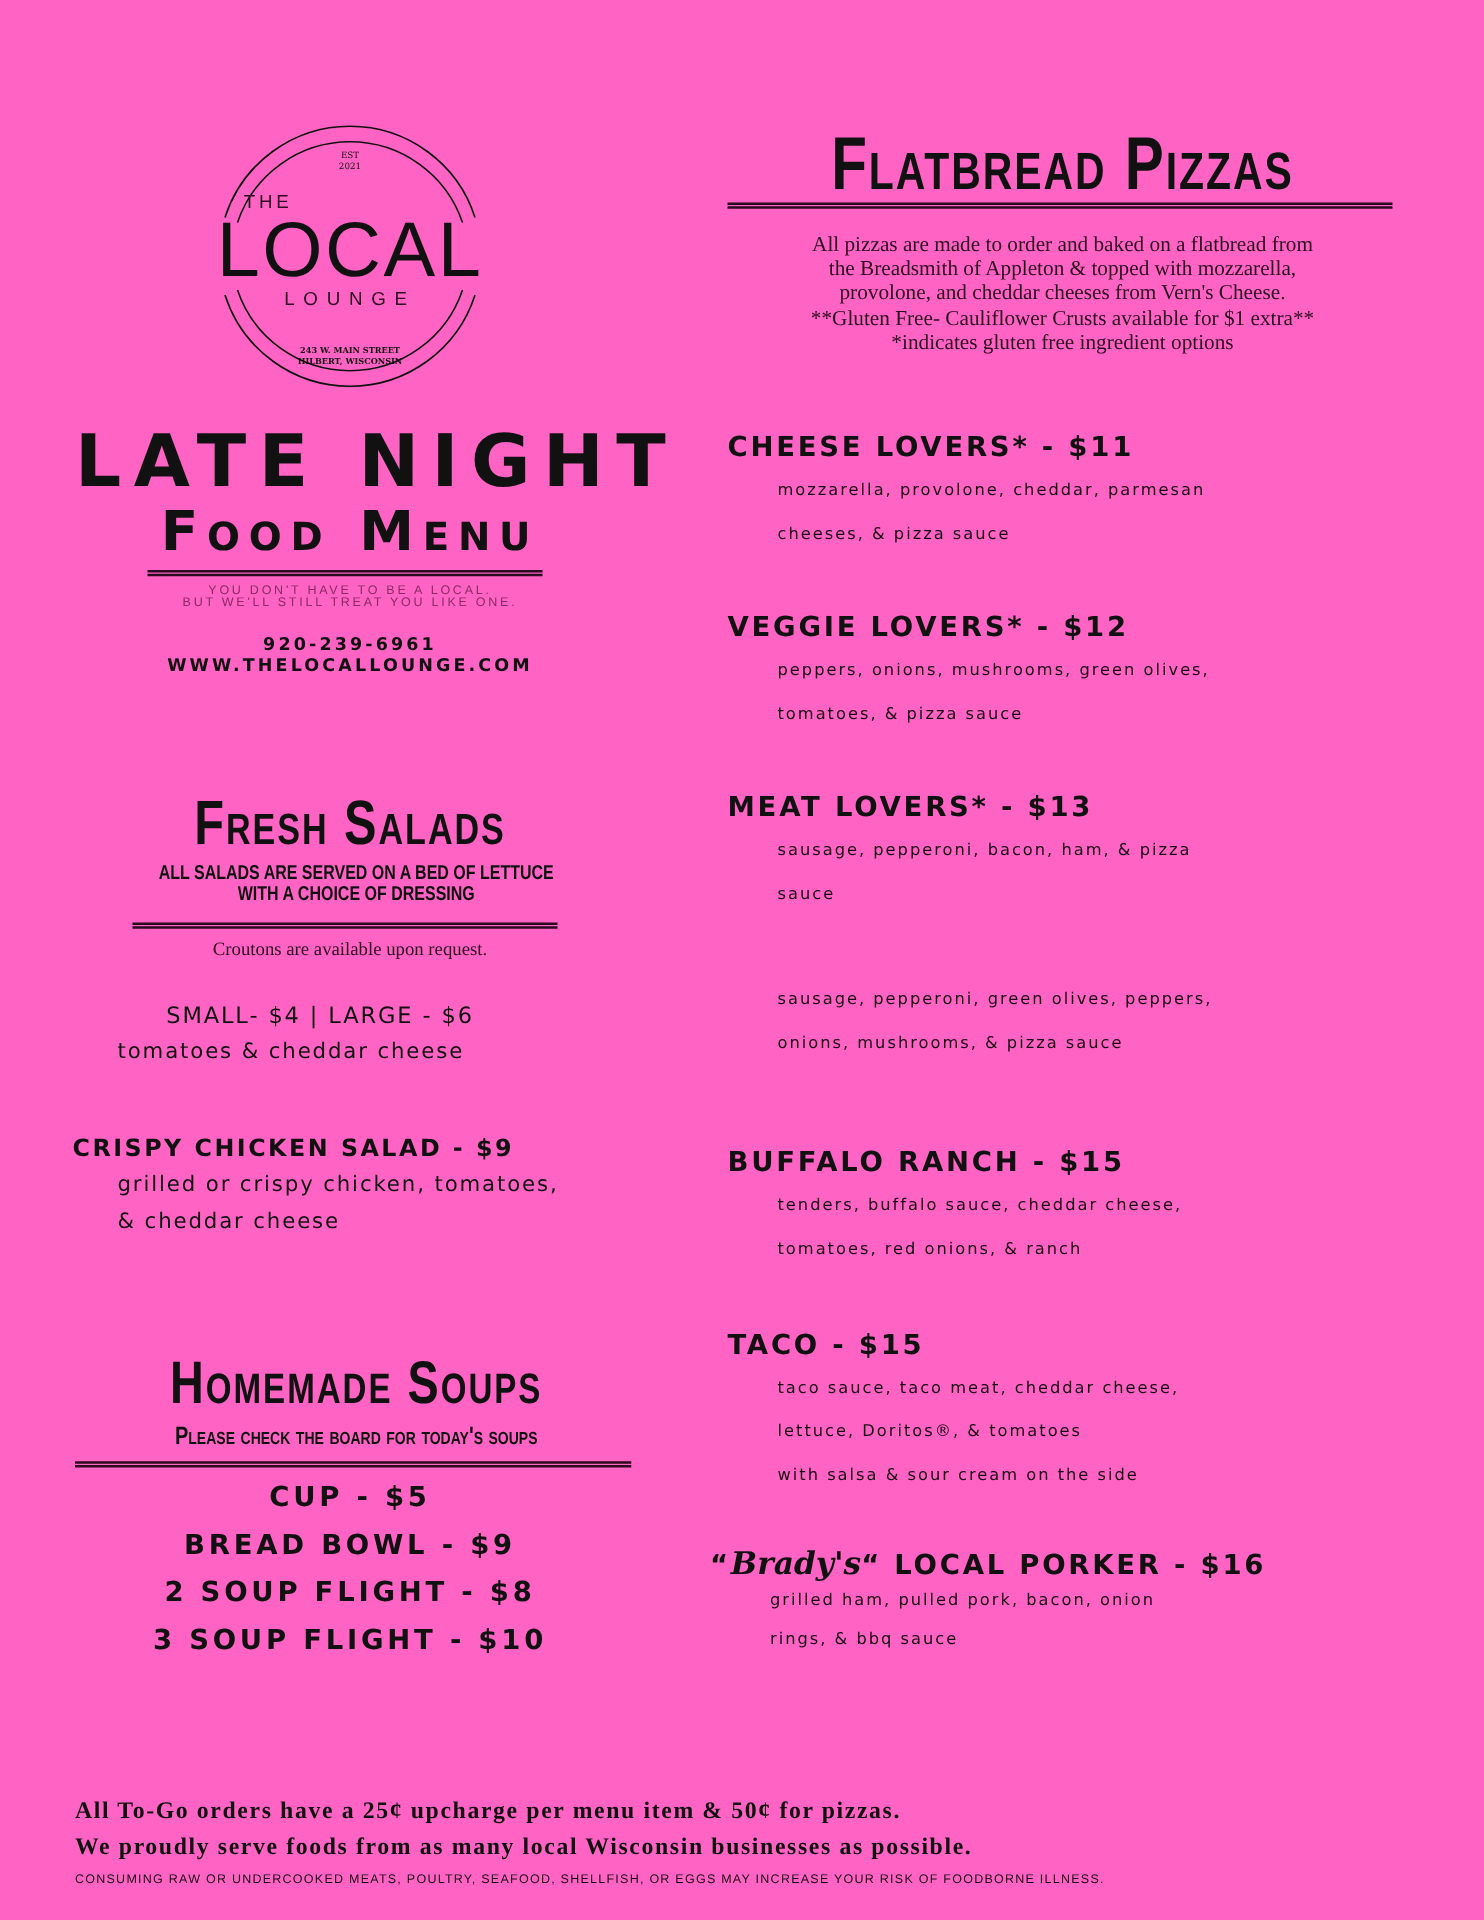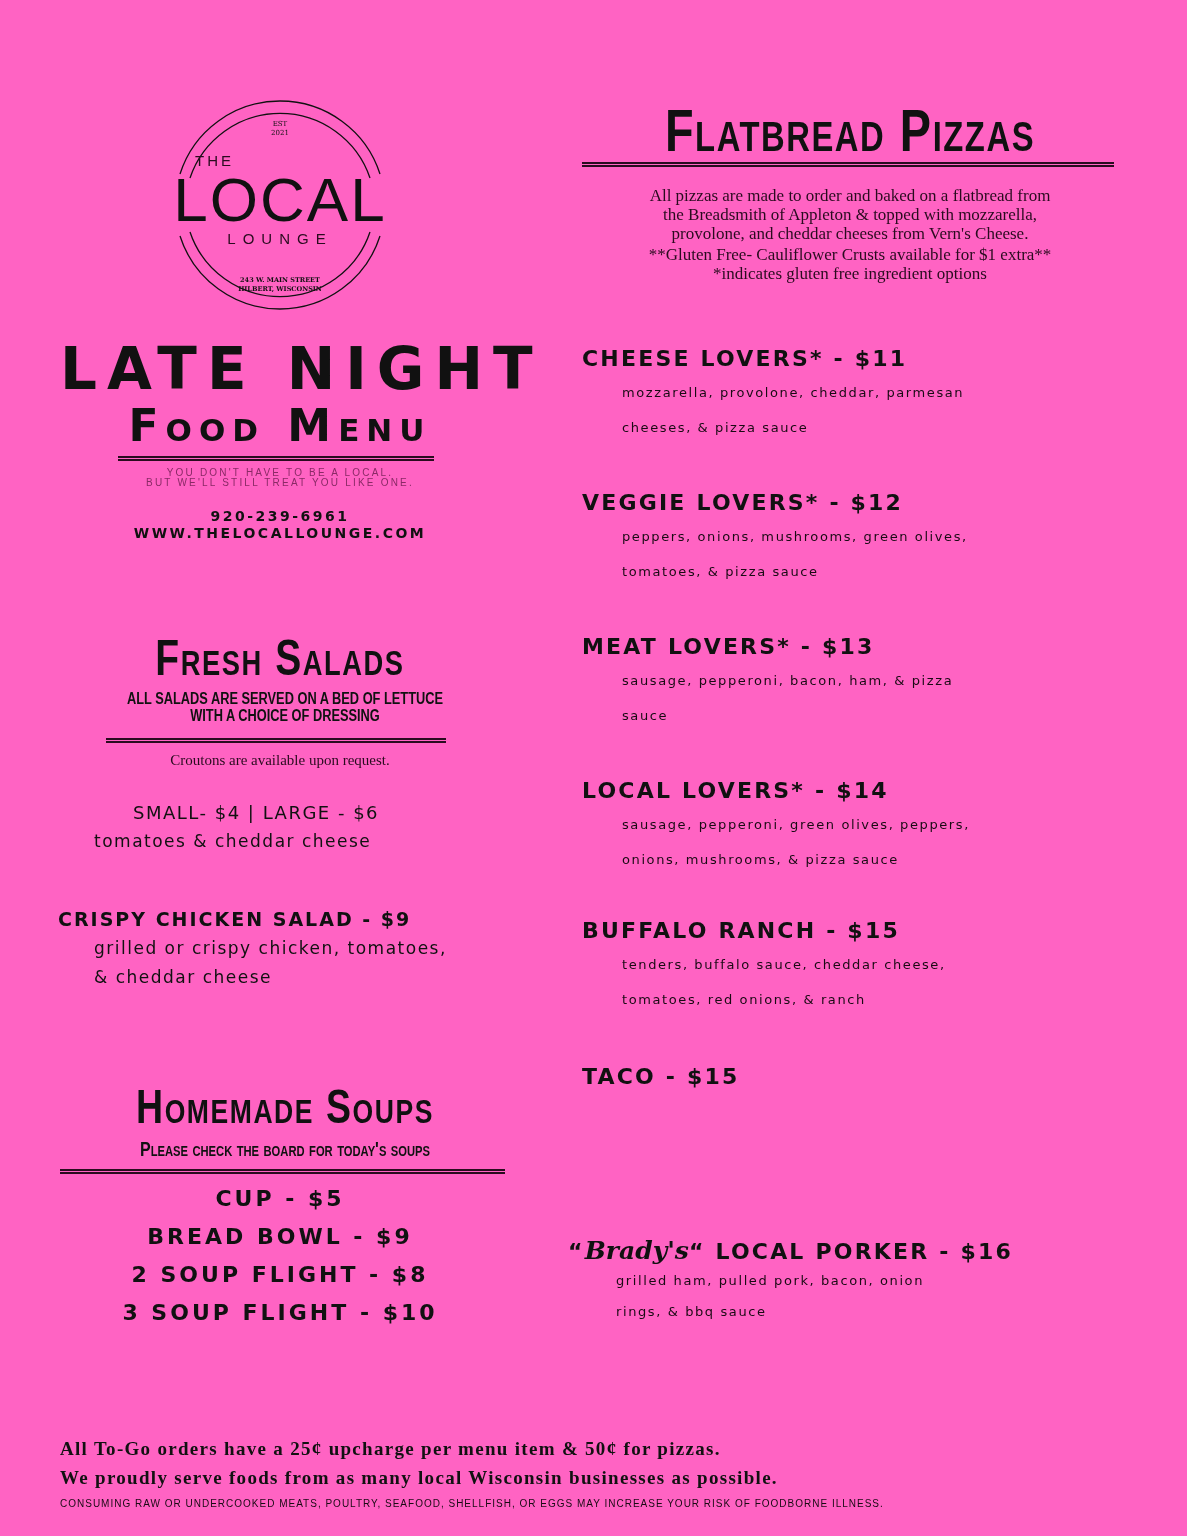--- a/index.html
+++ b/index.html
@@ -234,37 +234,41 @@
 
 <div class="abs pizza" style="top:634px;">
   <div class="item-name">MEAT LOVERS* - $13</div>
   <div class="item-desc">
     <div>sausage, pepperoni, bacon, ham, &amp; pizza</div>
     <div>sauce</div>
   </div>
 </div>
 
 <div class="abs pizza" style="top:778px;">
-  <div class="item-name">LOCAL LOVERS* - $14</div>
   <div class="item-desc">
     <div>sausage, pepperoni, green olives, peppers,</div>
     <div>onions, mushrooms, &amp; pizza sauce</div>
   </div>
 </div>
 
 <div class="abs pizza" style="top:918px;">
   <div class="item-name">BUFFALO RANCH - $15</div>
   <div class="item-desc">
     <div>tenders, buffalo sauce, cheddar cheese,</div>
     <div>tomatoes, red onions, &amp; ranch</div>
   </div>
 </div>
 
 <div class="abs pizza" style="top:1064px;">
   <div class="item-name">TACO - $15</div>
+  <div class="item-desc">
+    <div>taco sauce, taco meat, cheddar cheese,</div>
+    <div>lettuce, Doritos®, &amp; tomatoes</div>
+    <div>with salsa &amp; sour cream on the side</div>
+  </div>
 </div>
 
 <div class="abs pizza" style="left:568px; top:1236px;">
   <div class="item-name">
     <span>“</span><span class="brady">Brady's</span><span>“</span>
     <span>LOCAL PORKER - $16</span>
   </div>
   <div class="item-desc" style="padding-left:48px; line-height:31px; margin-top:0;">
     <div>grilled ham, pulled pork, bacon, onion</div>
     <div>rings, &amp; bbq sauce</div>

